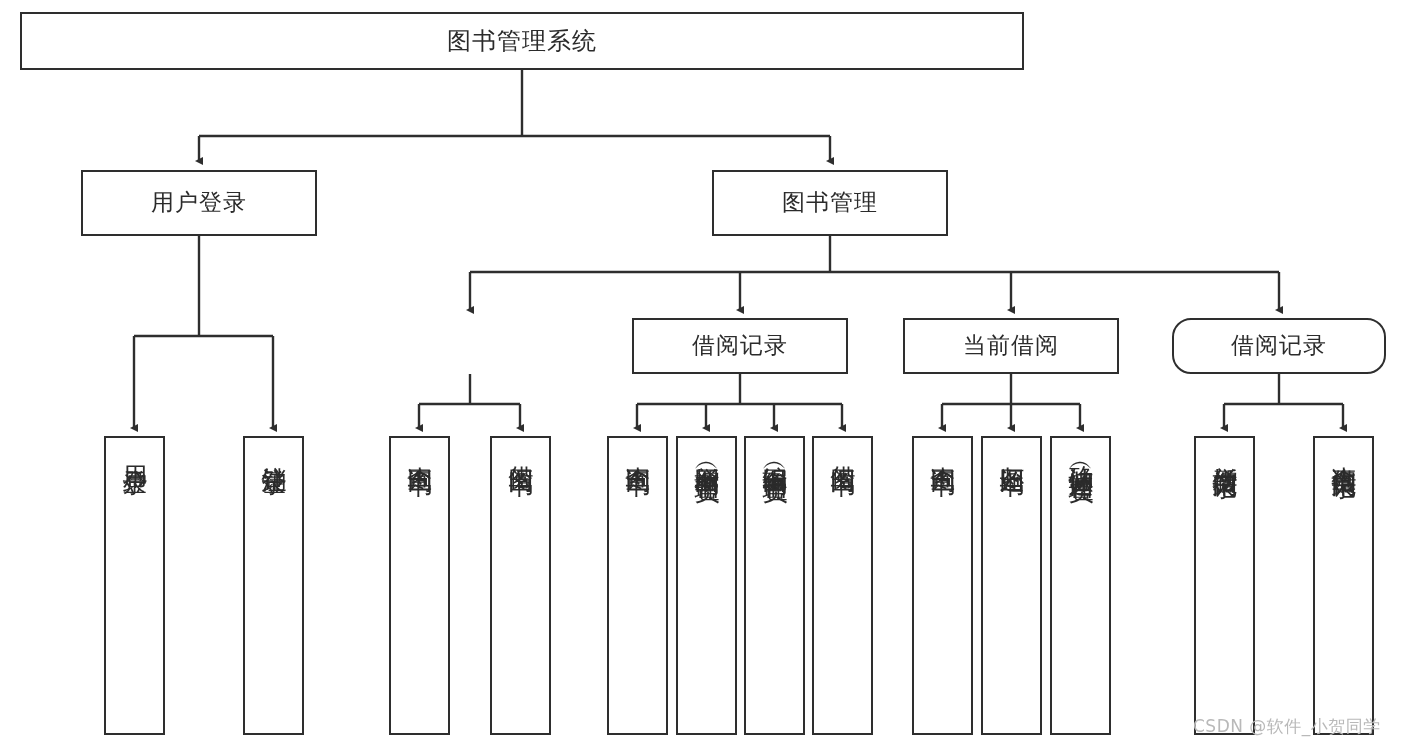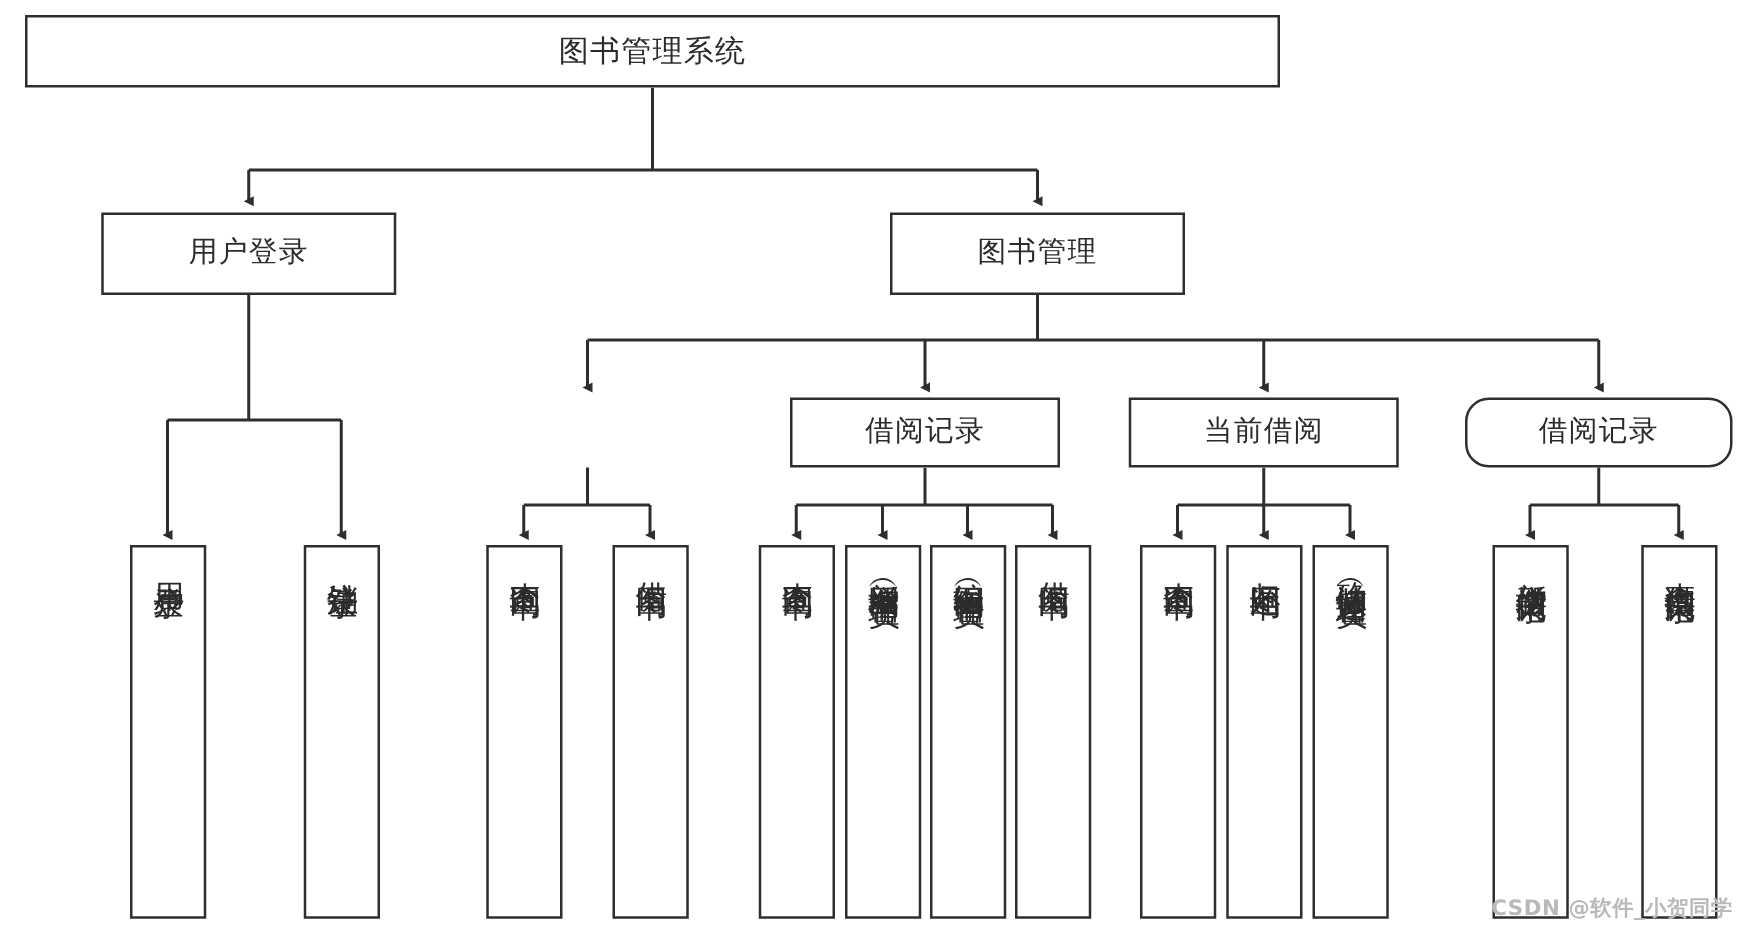--- a/index.html
+++ b/index.html
@@ -62,21 +62,20 @@
     line-height: 1.12;
     letter-spacing: 2px;
     white-space: nowrap;
   }
   .watermark {
     position: absolute;
     color: #b9b9b9;
     font-size: 17px;
     white-space: nowrap;
     letter-spacing: 0.5px;
-    font-weight: bold;
   }
 </style>
 </head>
 <body>
 
 <div id="canvas">
 
   <svg class="edges" viewBox="0 0 1405 747">
     <defs>
       <marker id="arrow" markerWidth="10" markerHeight="10" refX="5" refY="5" orient="auto" markerUnits="userSpaceOnUse">

